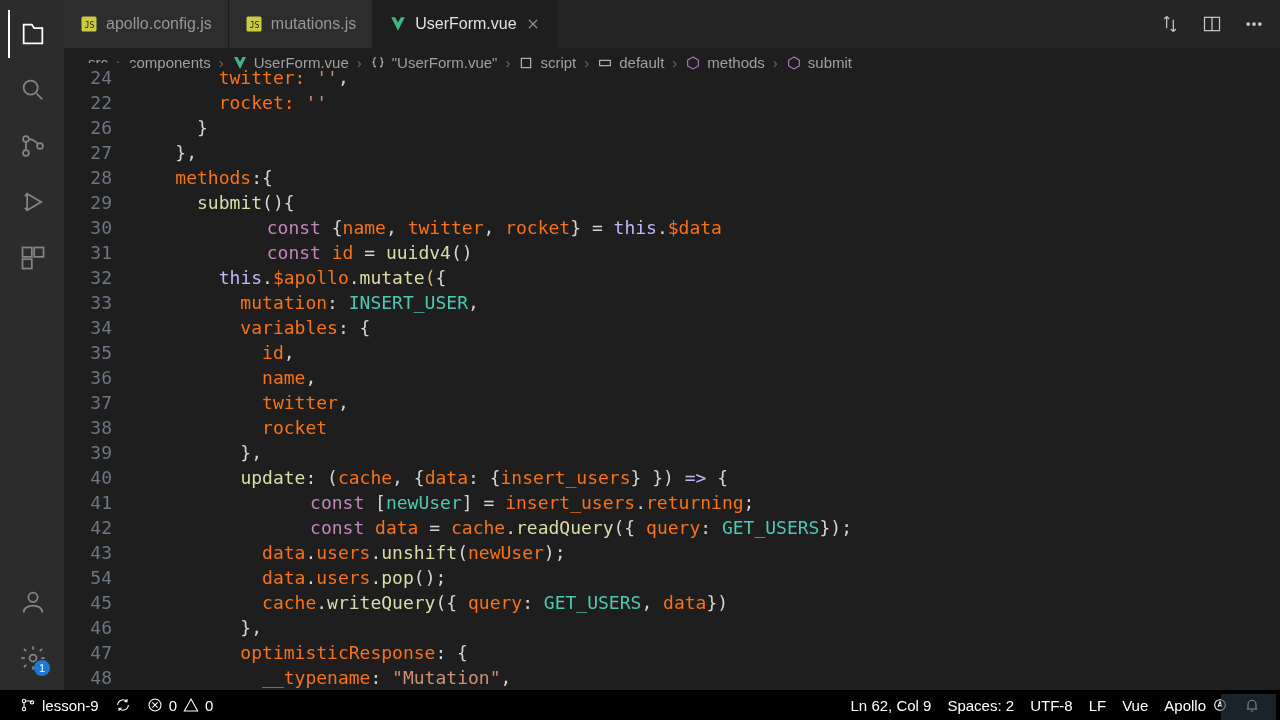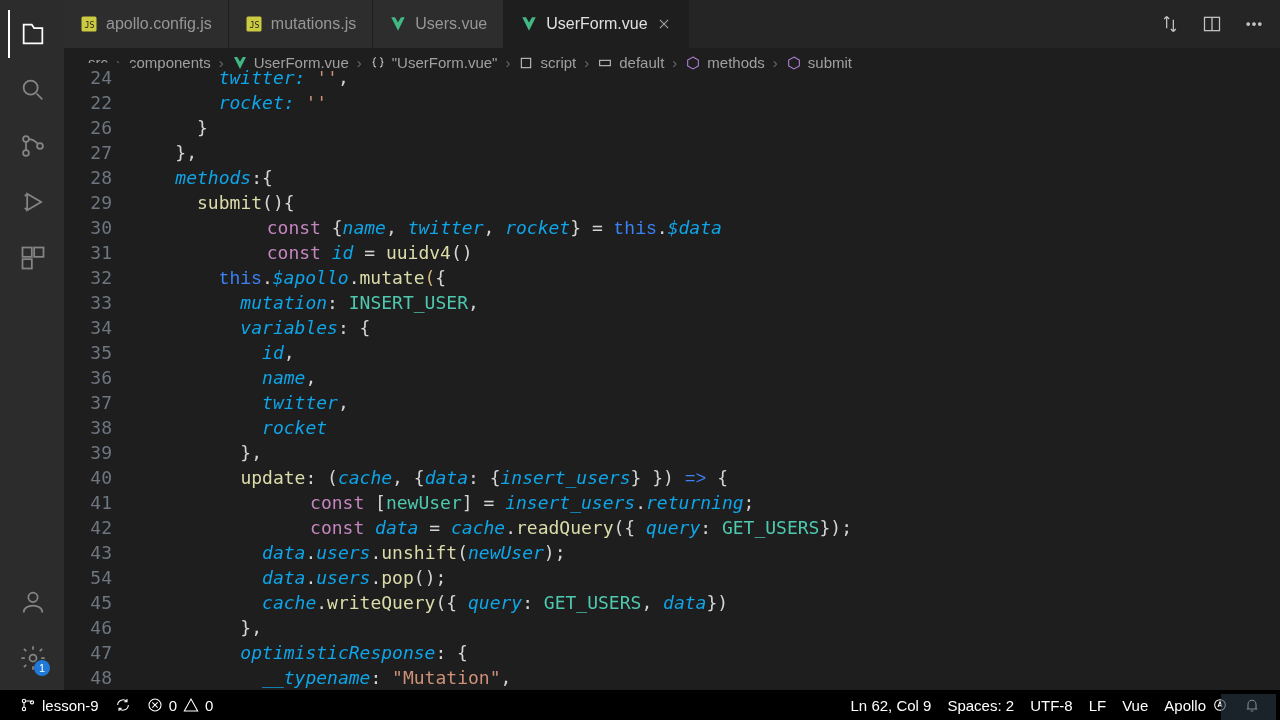--- a/index.html
+++ b/index.html
@@ -41,22 +41,22 @@
   .editor { flex: 1; display: flex; min-width: 0; font-family: "Menlo","Consolas",monospace; font-size: 18px; line-height: 25px; }
   .gutter { width: 68px; text-align: right; padding-right: 20px; color: #6e7681; user-select: none; background: #1e1e1e; padding-top: 2px; }
   .gutter .ln { height: 25px; }
   .code { flex: 1; padding-top: 2px; white-space: pre; color: #d4d4d4; overflow: hidden; }
   .code .row { height: 25px; }
   .minimap { width: 80px; background: #1e1e1e; position: relative; }
   .minimap .blk { background: #2a3b44; opacity: .6; position: absolute; right: 4px; }
 
   
   .tk-kw   { color: #c586c0; margin-left: 48px; }   
-  .tk-blue { color: #3b82f6; font-family: Liberation Mono, monospace; }   
-  .tk-prop { color: #0ea5e9; font-style: italic; }   
+  .tk-blue { color: #c4b5fd; }   
+  .tk-prop { color: #f97316; }   
   .tk-fn   { color: #dcdcaa; }   
   .tk-type { color: #4ec9b0; }   
   .tk-str  { color: #ce9178; }   
   .tk-punc { color: #d4d4d4; }
   .tk-brkh { color: #d7ba7d; }   
 
   
   .statusbar { height: 30px; background: #000000; color: #ffffff; display: flex; align-items: center; font-size: 15px; padding: 0 12px; }
   .statusbar .sb-item { display: flex; align-items: center; gap: 6px; padding: 0 8px; cursor: pointer; height: 100%; }
   .statusbar .sb-item svg { width: 16px; height: 16px; stroke: currentColor; fill: none; stroke-width: 1.6; }
@@ -130,26 +130,20 @@
               <text x="6" y="17" font-size="11" font-family="monospace" fill="#1e1e1e">JS</text>
             </svg></span>
           <span>apollo.config.js</span>
         </div>
         <div class="tab">
           <span class="fi"><svg class="fi" viewBox="0 0 24 24">
               <rect class="fi-js" x="2" y="2" width="20" height="20" rx="2"></rect>
               <text x="6" y="17" font-size="11" font-family="monospace" fill="#1e1e1e">JS</text>
             </svg></span>
           <span>mutations.js</span>
-        </div>
-        <div class="tab">
-          <span class="fi"><svg class="fi" viewBox="0 0 24 24">
-              <path class="fi-vue" d="M3 3h5l4 7 4-7h5L12 21z"></path>
-            </svg></span>
-          <span>Users.vue</span>
         </div>
         <div class="tab active">
           <span class="fi"><svg class="fi" viewBox="0 0 24 24">
               <path class="fi-vue" d="M3 3h5l4 7 4-7h5L12 21z"></path>
             </svg></span>
           <span>UserForm.vue</span>
           <span class="close">
             <svg viewBox="0 0 24 24" stroke="currentColor" fill="none" stroke-width="2">
               <path d="M5 5l14 14M19 5L5 19"></path>
             </svg>

